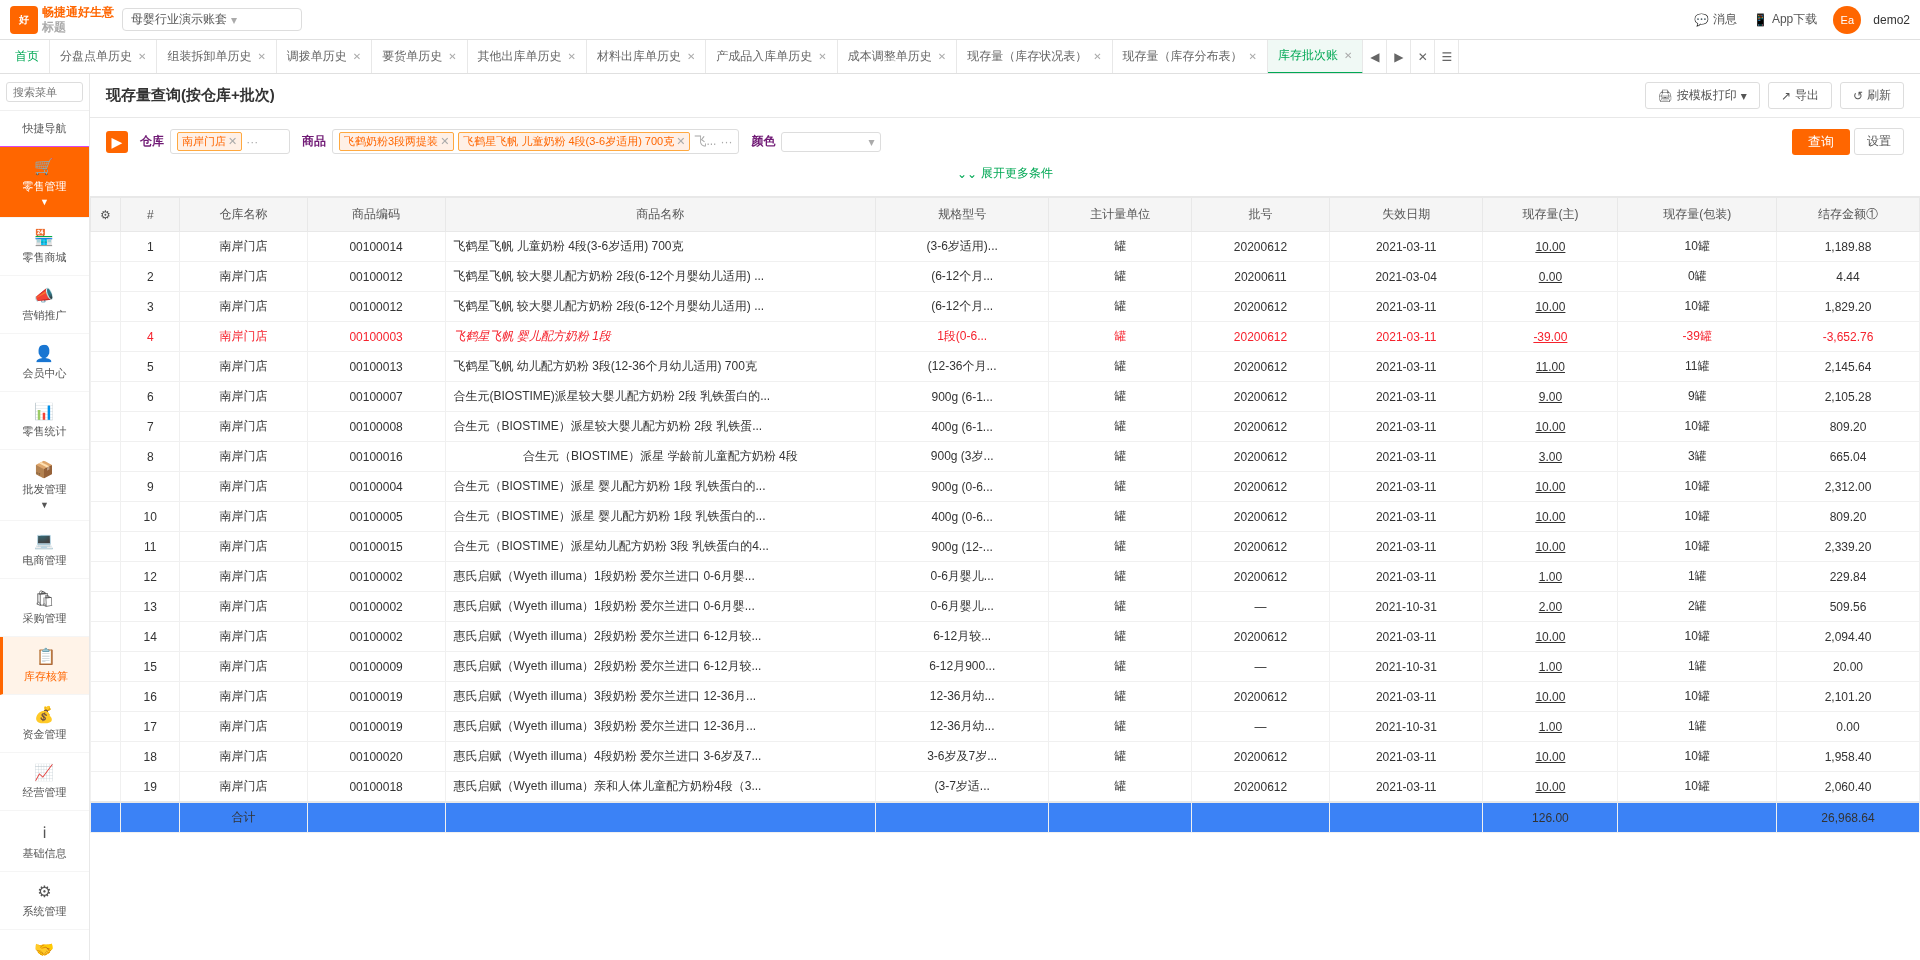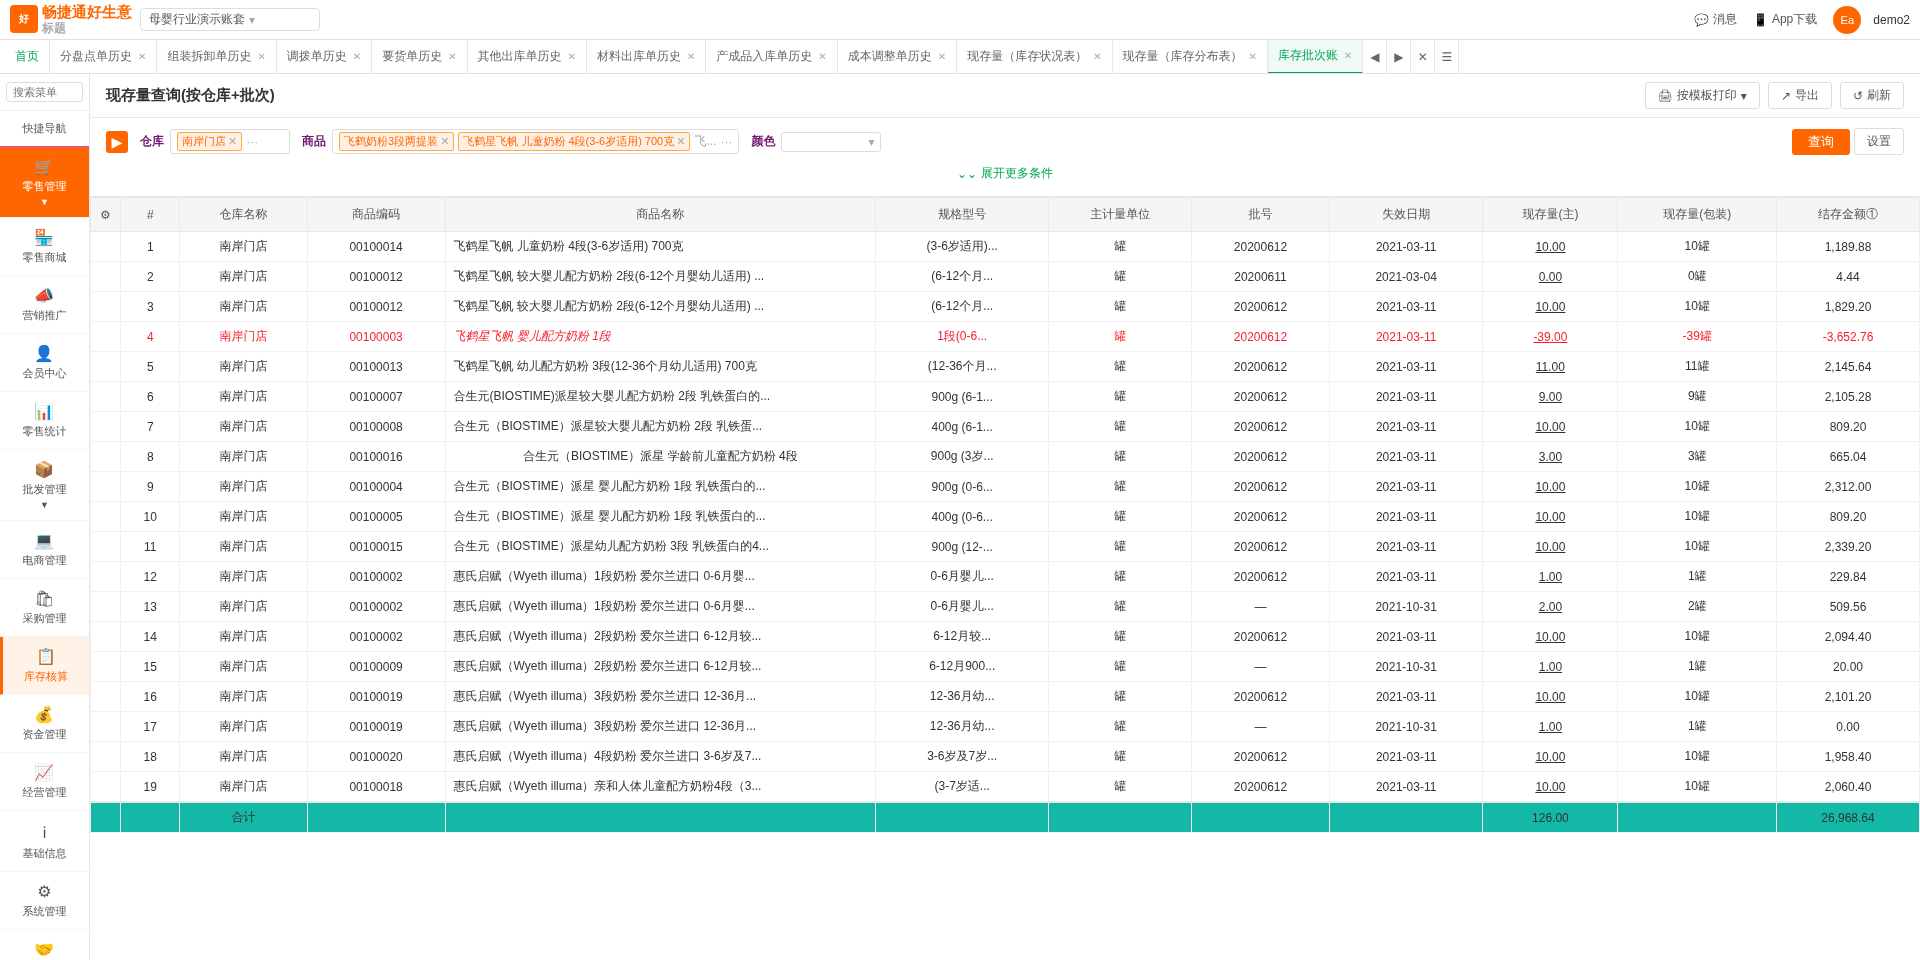--- a/index.html
+++ b/index.html
@@ -59,42 +59,42 @@
     .filter-expand { display: flex; align-items: center; justify-content: center; padding: 4px; cursor: pointer; color: #00a854; font-size: 12px; gap: 4px; }
 
     
     .table-area { flex: 1; overflow-y: auto; background: #fff; }
     .data-table { width: 100%; border-collapse: collapse; font-size: 12px; }
     .data-table th { background: #f5f5f5; border: 1px solid #e8e8e8; padding: 8px 6px; text-align: center; font-weight: 500; color: #555; white-space: nowrap; position: sticky; top: 0; z-index: 1; }
     .data-table td { border: 1px solid #f0f0f0; padding: 6px 8px; text-align: center; color: #333; }
     .data-table tr.negative td { color: #f5222d; }
     .negative-val { color: #f5222d !important; }
     .link-val { color: #1890ff; text-decoration: underline; cursor: pointer; }
-    .summary-row td { background: #14b8a6; font-weight: 500; border-top: 2px solid #e8e8e8; }
+    .summary-row td { background: #3b82f6; font-weight: 500; border-top: 2px solid #e8e8e8; }
     .row-index { color: #999; }
     .settings-icon-col { width: 30px; }
 
     
     .table-area::-webkit-scrollbar { width: 6px; }
     .table-area::-webkit-scrollbar-thumb { background: #ccc; border-radius: 3px; }
 
     
     .expand-btn { display: flex; align-items: center; justify-content: center; width: 22px; height: 22px; background: #ff6600; border-radius: 3px; color: white; cursor: pointer; font-size: 14px; }
 
     
     .product-tag { background: #fff0e6; border: 1px solid #ffa940; border-radius: 2px; padding: 1px 4px; font-size: 11px; color: #ff6600; display: inline-flex; align-items: center; gap: 2px; }
   </style>
 </head>
 <body>
 
 <div class="top-bar">
   <div class="logo-area">
     <div class="logo-icon">好</div>
     <div style="line-height:1.2;">
-      <div style="font-size:15px;color:#ff6600;">畅捷通好生意</div>
+      <div style="font-size:12px;color:#ff6600;">畅捷通好生意</div>
       <div style="font-size:12px;color:#aaa;">标题</div>
     </div>
   </div>
   <div class="workspace-selector">
     <span>母婴行业演示账套</span>
     <span style="color:#aaa;">▾</span>
   </div>
   <div class="top-bar-right">
     <div class="top-bar-btn">
       <span>💬</span>

